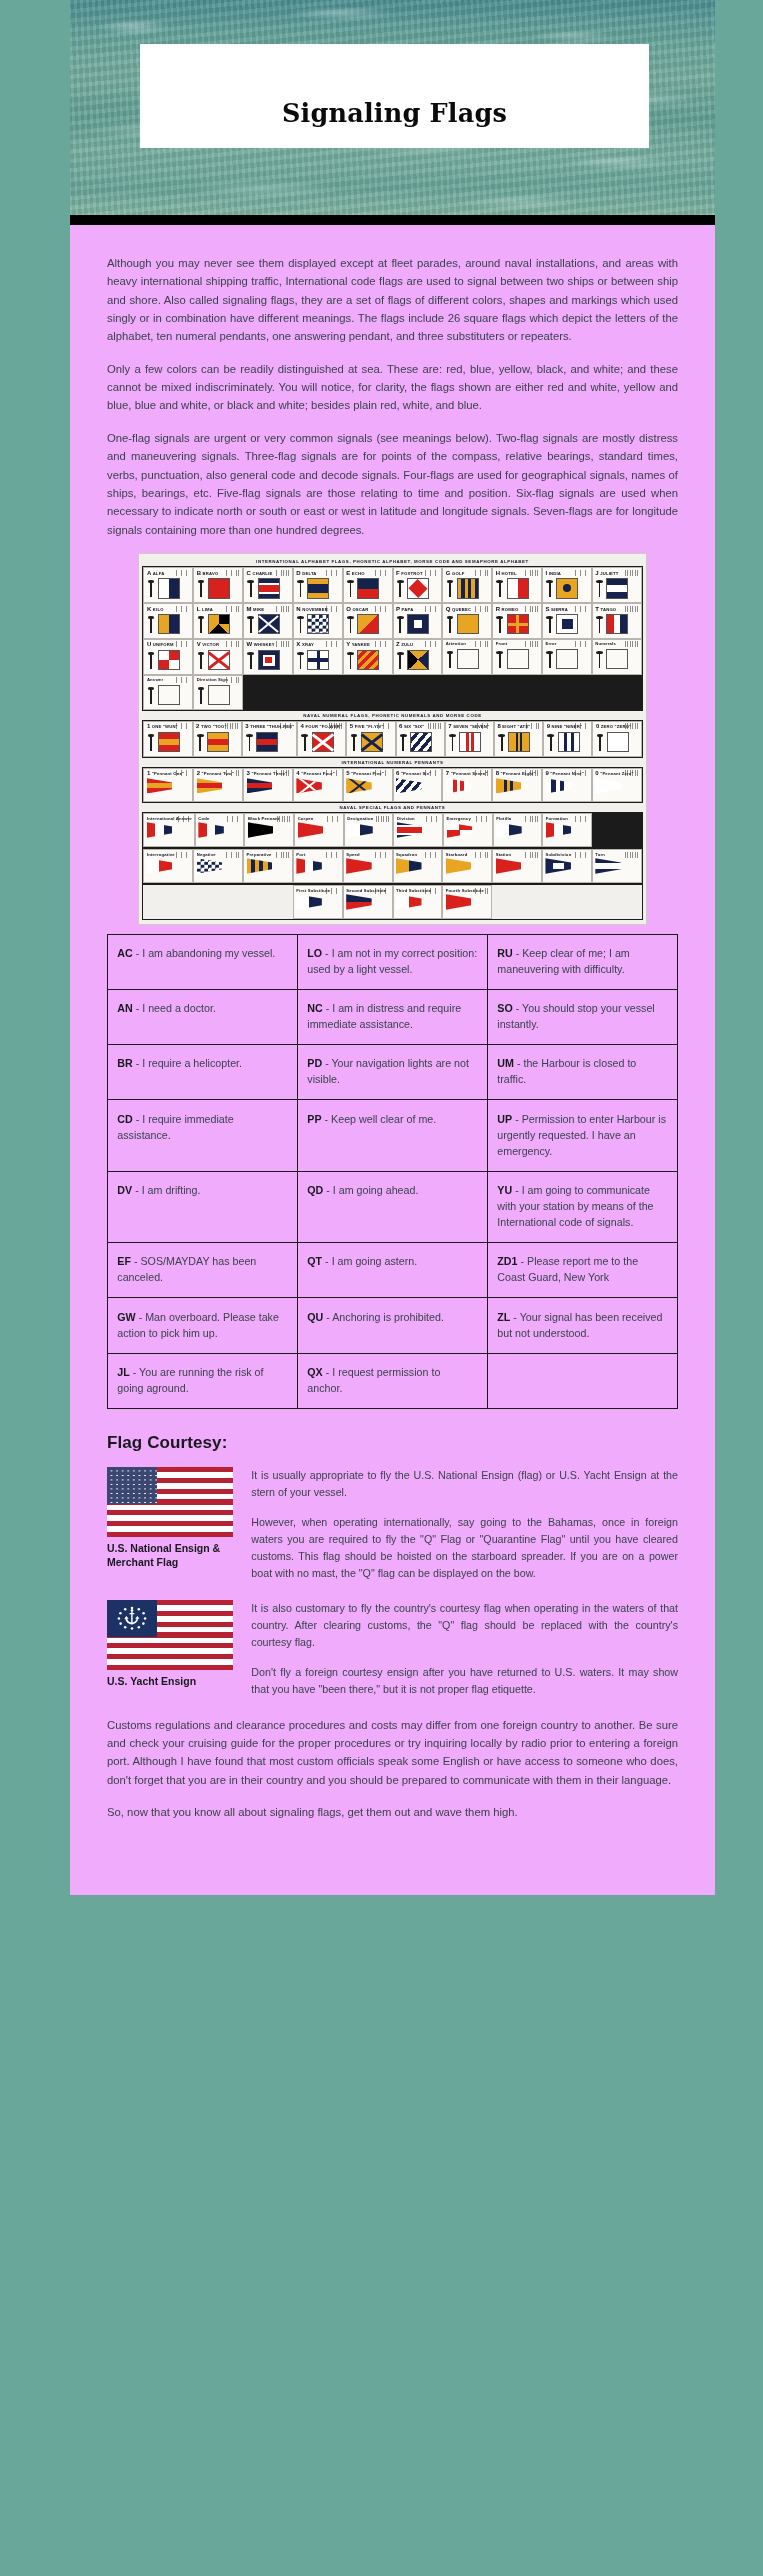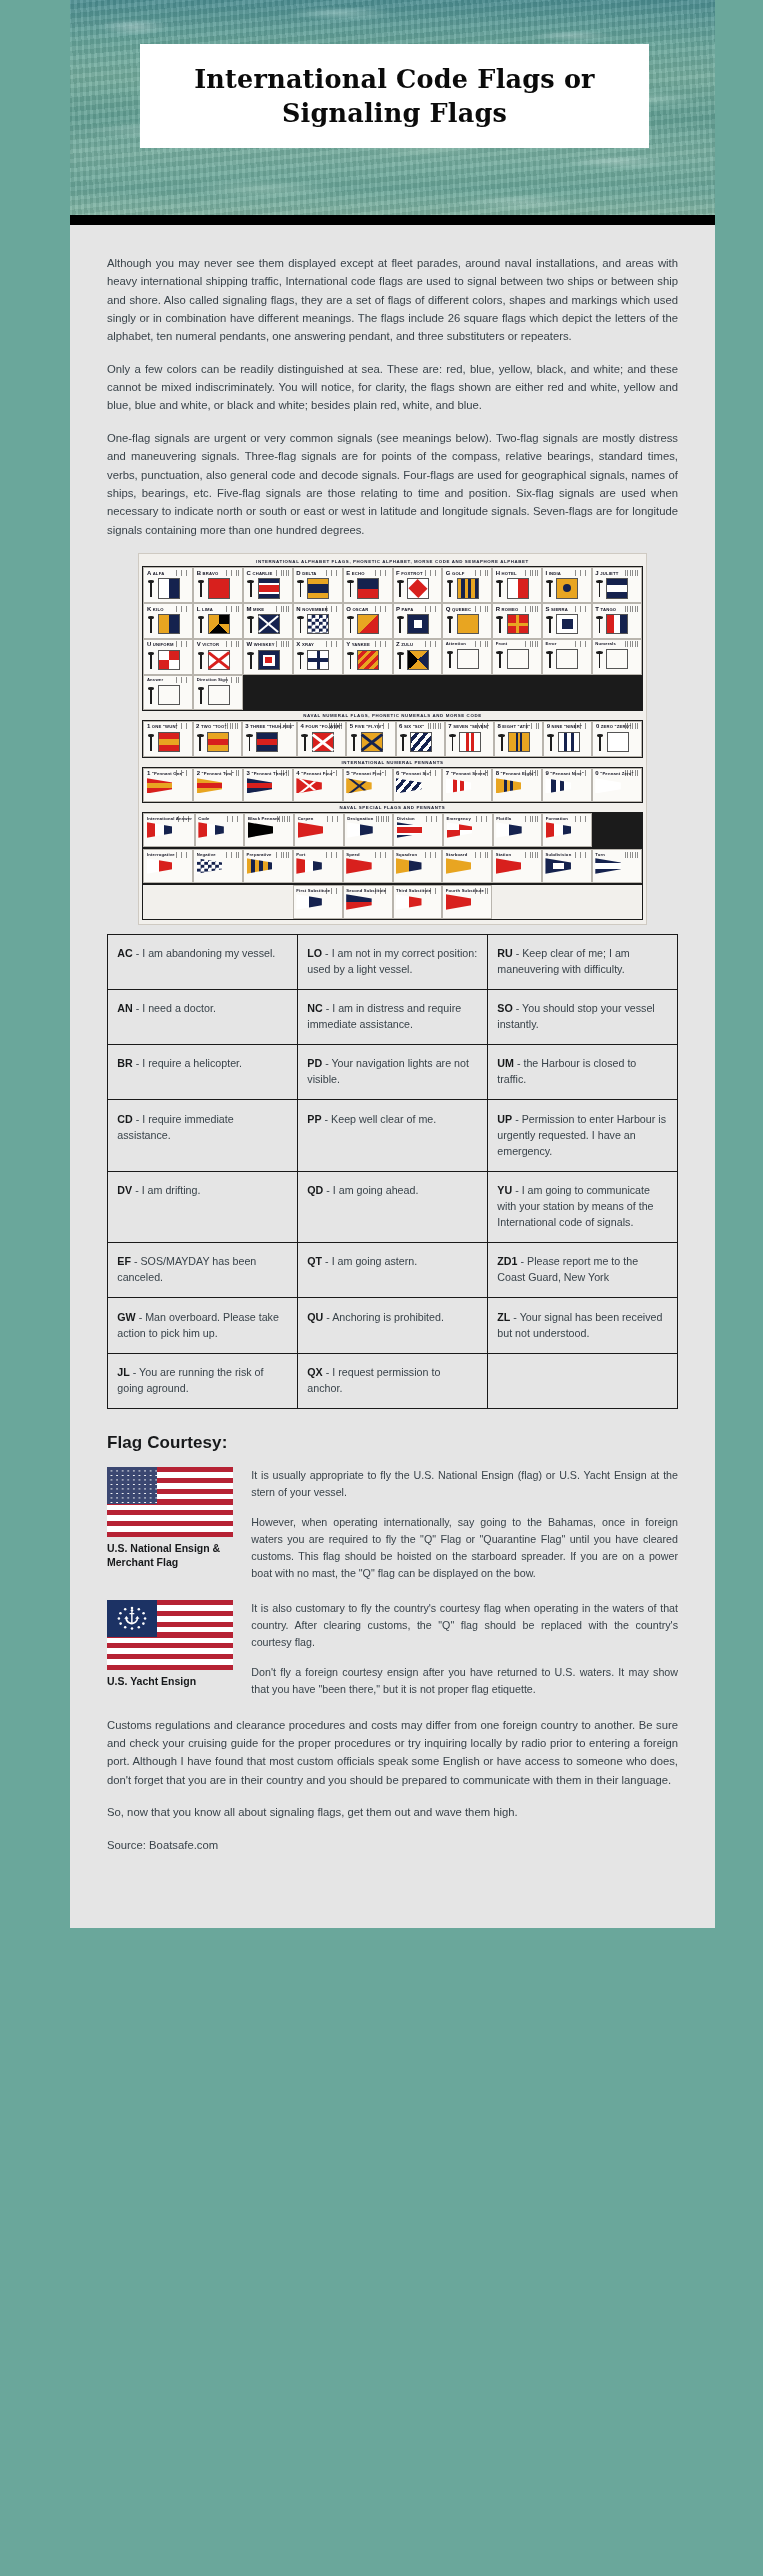--- a/index.html
+++ b/index.html
@@ -69,21 +69,21 @@
   }
   .hero-bottom-bar {
     position: absolute;
     left: 0; right: 0; bottom: 0;
     height: 10.2px;
     background: #000000;
   }
   
   .sheet {
     width: 645px;
-    background: #e5e5e5;
+    background: #f0abfc;
     padding: 29px 37px 59px 37px;
   }
   p.body {
     margin: 0 0 14.4px 0;
     font-size: 11.3px;
     line-height: 1.62;
     color: #39434a;
     text-align: justify;
   }
   h2.section {
@@ -231,21 +231,21 @@
 </style>
 </head>
 <body>
 
 <div class="page">
 
   <div class="hero">
     <div class="hero-water"></div>
     <div class="hero-title-box">
       <h1>
-        <span>International Code Flags or</span><br>
+        <br>
         <span>Signaling Flags</span>
       </h1>
     </div>
     <div class="hero-bottom-bar"></div>
   </div>
 
   <div class="sheet">
 
     <p class="body">Although you may never see them displayed except at fleet parades, around naval installations, and areas with heavy international shipping traffic, International code flags are used to signal between two ships or between ship and shore. Also called signaling flags, they are a set of flags of different colors, shapes and markings which used singly or in combination have different meanings. The flags include 26 square flags which depict the letters of the alphabet, ten numeral pendants, one answering pendant, and three substituters or repeaters.</p>
     <p class="body">Only a few colors can be readily distinguished at sea. These are: red, blue, yellow, black, and white; and these cannot be mixed indiscriminately. You will notice, for clarity, the flags shown are either red and white, yellow and blue, blue and white, or black and white; besides plain red, white, and blue.</p>
@@ -940,19 +940,18 @@
         <div class="flag-caption">U.S. Yacht Ensign</div>
       </div>
       <div class="courtesy-right">
         <p>It is also customary to fly the country's courtesy flag when operating in the waters of that country. After clearing customs, the "Q" flag should be replaced with the country's courtesy flag.</p>
         <p>Don't fly a foreign courtesy ensign after you have returned to U.S. waters. It may show that you have "been there," but it is not proper flag etiquette.</p>
       </div>
     </div>
 
     <p class="body">Customs regulations and clearance procedures and costs may differ from one foreign country to another. Be sure and check your cruising guide for the proper procedures or try inquiring locally by radio prior to entering a foreign port. Although I have found that most custom officials speak some English or have access to someone who does, don't forget that you are in their country and you should be prepared to communicate with them in their language.</p>
     <p class="body">So, now that you know all about signaling flags, get them out and wave them high.</p>
-    <p class="body">Source: Boatsafe.com</p>
 
   </div>
 
   <div style="height:102px"></div>
 </div>
 
 
 </body></html>

